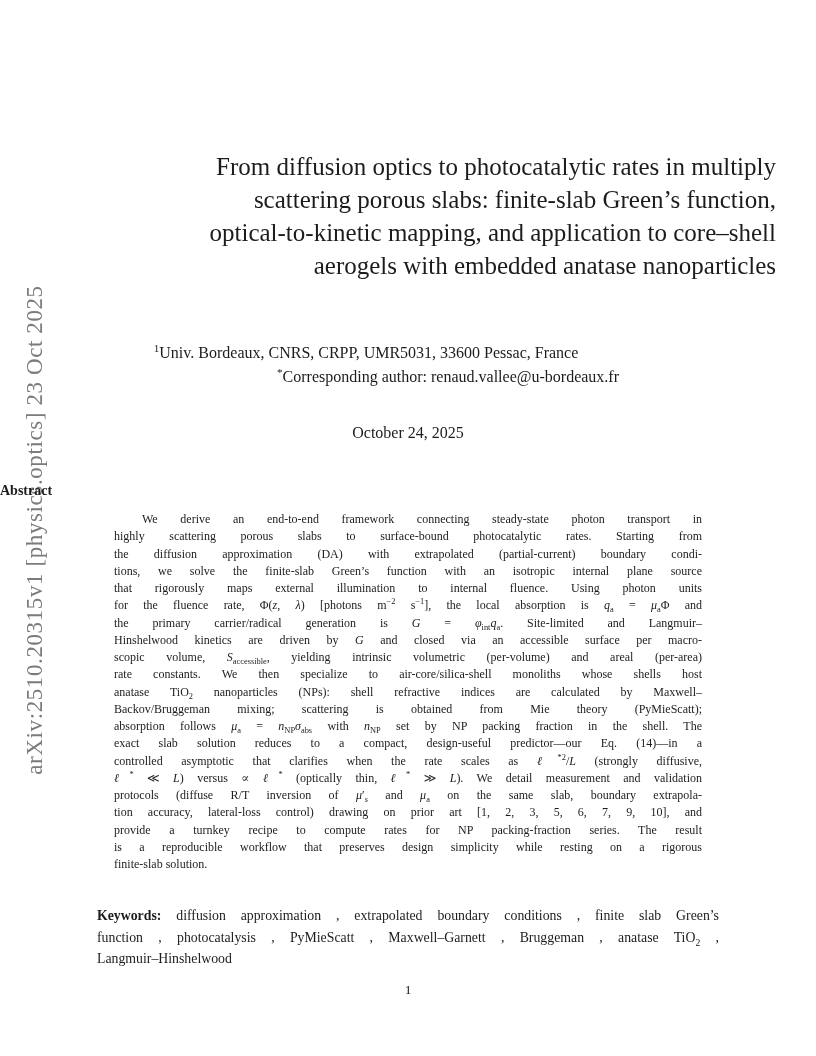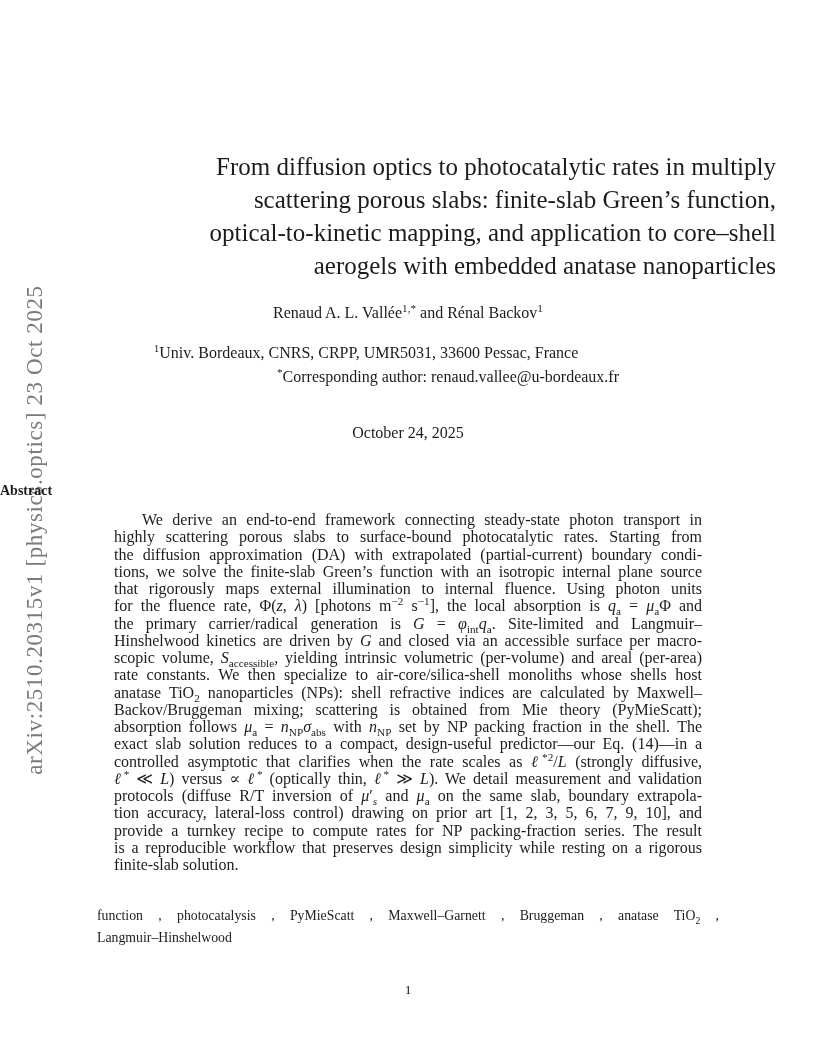--- a/index.html
+++ b/index.html
@@ -25,21 +25,21 @@
   .title { position: absolute; top: 150px; left: 40px; right: 40px; }
   .title-line { text-align: right; font-size: 25px; line-height: 33px; }
 
   .authors { position: absolute; top: 304px; left: 0; width: 816px; text-align: center; font-size: 16px; }
   .affiliation { position: absolute; top: 344px; left: 0; width: 732px; text-align: center; font-size: 16px; }
   .corresponding { position: absolute; top: 368px; left: 0; width: 816px; text-align: center; font-size: 16px; margin-left: 40px; }
   .date { position: absolute; top: 424px; left: 0; width: 816px; text-align: center; font-size: 16px; }
 
   .abstract-heading { position: absolute; top: 483px; left: 0; width: 816px; text-align: left; font-size: 14px; font-weight: bold; }
 
-  .abstract-body { position: absolute; top: 511px; left: 114px; width: 588px; font-size: 16px; }
+  .abstract-body { position: absolute; top: 511px; left: 114px; width: 588px; font-size: 12px; }
   .aline { line-height: 17.25px; text-align: justify; text-align-last: justify; }
   .abstract-body .aline:first-child { padding-left: 28px; }
   .abstract-body .aline:last-child { text-align-last: left; }
 
   .keywords { position: absolute; top: 905px; left: 97px; width: 622px; font-size: 13.8px; }
   .kline { line-height: 21.7px; text-align: justify; text-align-last: justify; }
   .keywords .kline:last-child { text-align-last: left; }
 
   .pageno { position: absolute; top: 982px; left: 0; width: 816px; text-align: center; font-size: 13.5px; }
 
@@ -55,21 +55,20 @@
 
   <div class="watermark">arXiv:2510.20315v1  [physics.optics]  23 Oct 2025</div>
 
   <div class="title">
       <div class="title-line">From diffusion optics to photocatalytic rates in multiply</div>
       <div class="title-line">scattering porous slabs: finite-slab Green’s function,</div>
       <div class="title-line">optical-to-kinetic mapping, and application to core–shell</div>
       <div class="title-line">aerogels with embedded anatase nanoparticles</div>
     </div>
 
-  <div class="authors">Renaud A. L. Vallée<sup>1,*</sup> and Rénal Backov<sup>1</sup></div>
 
   <div class="affiliation"><sup>1</sup>Univ. Bordeaux, CNRS, CRPP, UMR5031, 33600 Pessac, France</div>
 
   <div class="corresponding"><sup>*</sup>Corresponding author: renaud.vallee@u-bordeaux.fr</div>
 
   <div class="date">October 24, 2025</div>
 
   <div class="abstract-heading">Abstract</div>
 
   <div class="abstract-body">
@@ -90,19 +89,20 @@
       <div class="aline">controlled asymptotic that clarifies when the rate scales as <i>ℓ</i><sup>*2</sup>/<i>L</i> (strongly diffusive,</div>
       <div class="aline"><i>ℓ</i><sup>*</sup> ≪ <i>L</i>) versus ∝ <i>ℓ</i><sup>*</sup> (optically thin, <i>ℓ</i><sup>*</sup> ≫ <i>L</i>).  We detail measurement and validation</div>
       <div class="aline">protocols (diffuse R/T inversion of <i>μ</i>′<sub><i>s</i></sub> and <i>μ</i><sub>a</sub> on the same slab, boundary extrapola-</div>
       <div class="aline">tion accuracy, lateral-loss control) drawing on prior art [1, 2, 3, 5, 6, 7, 9, 10], and</div>
       <div class="aline">provide a turnkey recipe to compute rates for NP packing-fraction series.  The result</div>
       <div class="aline">is a reproducible workflow that preserves design simplicity while resting on a rigorous</div>
       <div class="aline">finite-slab solution.</div>
     </div>
 
   <div class="keywords">
+      <div class="kline"><b>Keywords:</b> diffusion approximation , extrapolated boundary conditions , finite slab Green’s</div>
       <div class="kline">function , photocatalysis , PyMieScatt , Maxwell–Garnett , Bruggeman , anatase TiO<sub>2</sub> ,</div>
       <div class="kline">Langmuir–Hinshelwood</div>
     </div>
 
   <div class="pageno">1</div>
 
 </div>
 
 </body></html>

